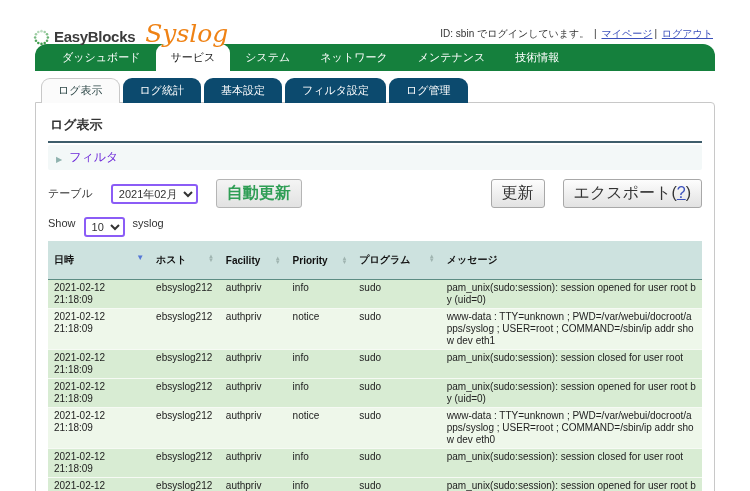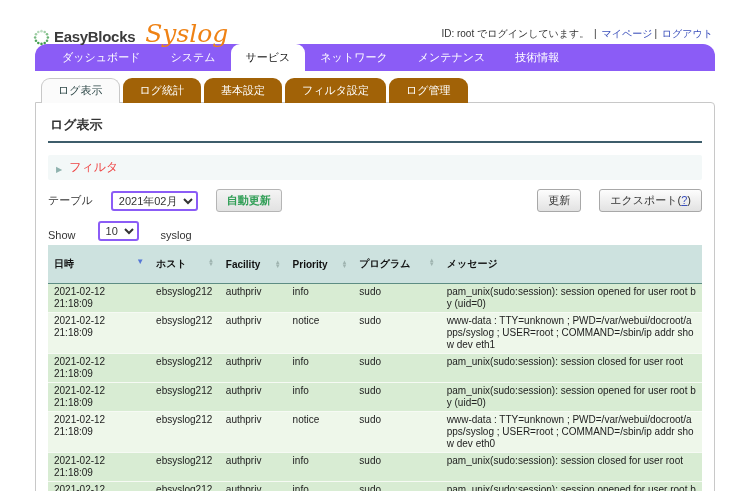--- a/index.html
+++ b/index.html
@@ -5,47 +5,47 @@
   html,body{margin:0;padding:0;background:#fff;}
   body{width:750px;height:491px;overflow:hidden;font-family:"Liberation Sans","DejaVu Sans",sans-serif;}
   .page{position:relative;width:750px;height:491px;background:#fff;}
 
   
   .top-header{position:relative;height:44px;}
   .logo{position:absolute;left:33px;top:22px;display:flex;align-items:flex-end;gap:4px;}
   .logo-eb{font-size:15px;font-weight:bold;color:#3b3b3b;letter-spacing:-0.3px;line-height:18px;}
   .logo-product{font-family:"DejaVu Serif","Liberation Serif",serif;font-style:italic;font-size:25px;color:#ef8214;line-height:24px;margin-left:6px;}
   .login-info{position:absolute;right:37px;top:27px;font-size:10px;color:#333;}
-  .login-info .hlink{color:#3a4fbb;cursor:pointer;}
+  .login-info .hlink{color:#3a4fbb;text-decoration:underline;cursor:pointer;}
   .login-info .sep{margin:0 2px;color:#333;}
 
   
-  .main-nav{margin:0 35px;background:#8b5cf6;height:27px;border-radius:12px 12px 0 0;display:flex;align-items:stretch;padding-left:12px;}
+  .main-nav{margin:0 35px;background:#15803d;height:27px;border-radius:12px 12px 0 0;display:flex;align-items:stretch;padding-left:12px;}
   .nav-tab{color:#fff;font-size:11px;line-height:27px;padding:0 15px;cursor:pointer;white-space:nowrap;}
   .nav-tab.active{background:#fff;color:#111;border-radius:9px 9px 0 0;}
 
   
   .subnav{margin:7px 35px 0;display:flex;gap:3px;padding-left:6px;position:relative;z-index:2;}
-  .subnav-tab{background:#a16207;color:#fff;font-size:11px;padding:5px 17px 4px;border-radius:9px 9px 0 0;cursor:pointer;margin-bottom:-1px;white-space:nowrap;}
+  .subnav-tab{background:#0c4a6e;color:#fff;font-size:11px;padding:5px 17px 4px;border-radius:9px 9px 0 0;cursor:pointer;margin-bottom:-1px;white-space:nowrap;}
   .subnav-tab.active{background:#fbfbfb;color:#2d4747;border:1px solid #c8c8c8;border-bottom:none;padding:4px 16px 5px;}
 
   
   .content-box{margin:0 35px;border:1px solid #c8c8c8;border-radius:0 4px 4px 4px;background:#fff;padding:10px 12px 12px;position:relative;z-index:1;}
   .page-title{font-size:13px;font-weight:bold;color:#333;padding:3px 2px 7px;border-bottom:2px solid #3e5d6b;}
-  .filter-bar{margin-top:12px;background:#f3f8f8;padding:4px 8px;font-size:12px;color:#ef4444;display:flex;align-items:center;gap:7px;cursor:pointer;border-radius:2px;}
+  .filter-bar{margin-top:2px;background:#f3f8f8;padding:4px 8px;font-size:12px;color:#6d28d9;display:flex;align-items:center;gap:7px;cursor:pointer;border-radius:2px;}
   .filter-arrow::before{content:"▶";font-size:8px;color:#8fb2ae;}
 
   .controls-row{margin-top:9px;display:flex;align-items:center;font-size:11px;color:#333;gap:18px;}
   select{font-size:11px;font-family:inherit;border:2px solid #8b5cf6;border-radius:3px;background:#fff;color:#333;padding:1px 2px;}
-  .btn{background:linear-gradient(#fdfdfd,#e2e2e2);border:1px solid #a8a8a8;border-radius:3px;font-size:11px;padding:3px 10px;color:#333;cursor:pointer;font-family:inherit;white-space:nowrap;}
+  .btn{background:linear-gradient(#fdfdfd,#e2e2e2);border:1px solid #a8a8a8;border-radius:3px;font-size:16px;padding:3px 10px;color:#333;cursor:pointer;font-family:inherit;white-space:nowrap;}
   .btn-green{color:#2f9e55;font-weight:bold;background:linear-gradient(#f4f4f4,#e2e2e2);border-color:#b5b5b5;}
   .help-link{color:#3a4fbb;text-decoration:underline;cursor:pointer;}
   .spacer{flex:1;}
 
-  .show-row{margin-top:9px;font-size:11px;color:#333;display:flex;align-items:flex-end;gap:22px;}
+  .show-row{margin-top:9px;font-size:11px;color:#333;display:flex;align-items:flex-start;gap:8px;}
 
   
   table.log-table{width:100%;border-collapse:collapse;margin-top:4px;table-layout:fixed;}
   .col-th{background:#cde2df;font-size:10px;color:#111;text-align:left;padding:12px 6px;border-bottom:1px solid #5d8d84;font-weight:bold;cursor:pointer;}
   .col-th:nth-child(1){width:15.5%;}
   .col-th:nth-child(2){width:10%;}
   .col-th:nth-child(3){width:9.5%;}
   .col-th:nth-child(4){width:9.5%;}
   .col-th:nth-child(5){width:13%;}
   .col-th:nth-child(6){width:42.5%;}
@@ -80,38 +80,38 @@
           <circle cx="2.8" cy="11" r="1.2" opacity="0.9"></circle>
           <circle cx="2" cy="8" r="1.2" opacity="0.7"></circle>
           <circle cx="2.8" cy="5" r="1.2" opacity="0.5"></circle>
           <circle cx="5" cy="2.8" r="1.2" opacity="0.4"></circle>
         </g>
       </svg>
       <span class="logo-eb">EasyBlocks</span>
       <span class="logo-product">Syslog</span>
     </div>
     <div class="login-info">
-      <span>ID: root でログインしています。</span>
+      <span>ID: sbin でログインしています。</span>
       <span class="sep">|</span>
       <a class="hlink">マイページ</a><span class="sep">|</span>
       <a class="hlink">ログアウト</a>
     </div>
   </div>
 
   <div class="main-nav">
   <div class="nav-tab">
     <span>ダッシュボード</span>
   </div>
 
-  <div class="nav-tab">
-    <span>システム</span>
-  </div>
-
   <div class="nav-tab active">
     <span>サービス</span>
+  </div>
+
+  <div class="nav-tab">
+    <span>システム</span>
   </div>
 
   <div class="nav-tab">
     <span>ネットワーク</span>
   </div>
 
   <div class="nav-tab">
     <span>メンテナンス</span>
   </div>
 

